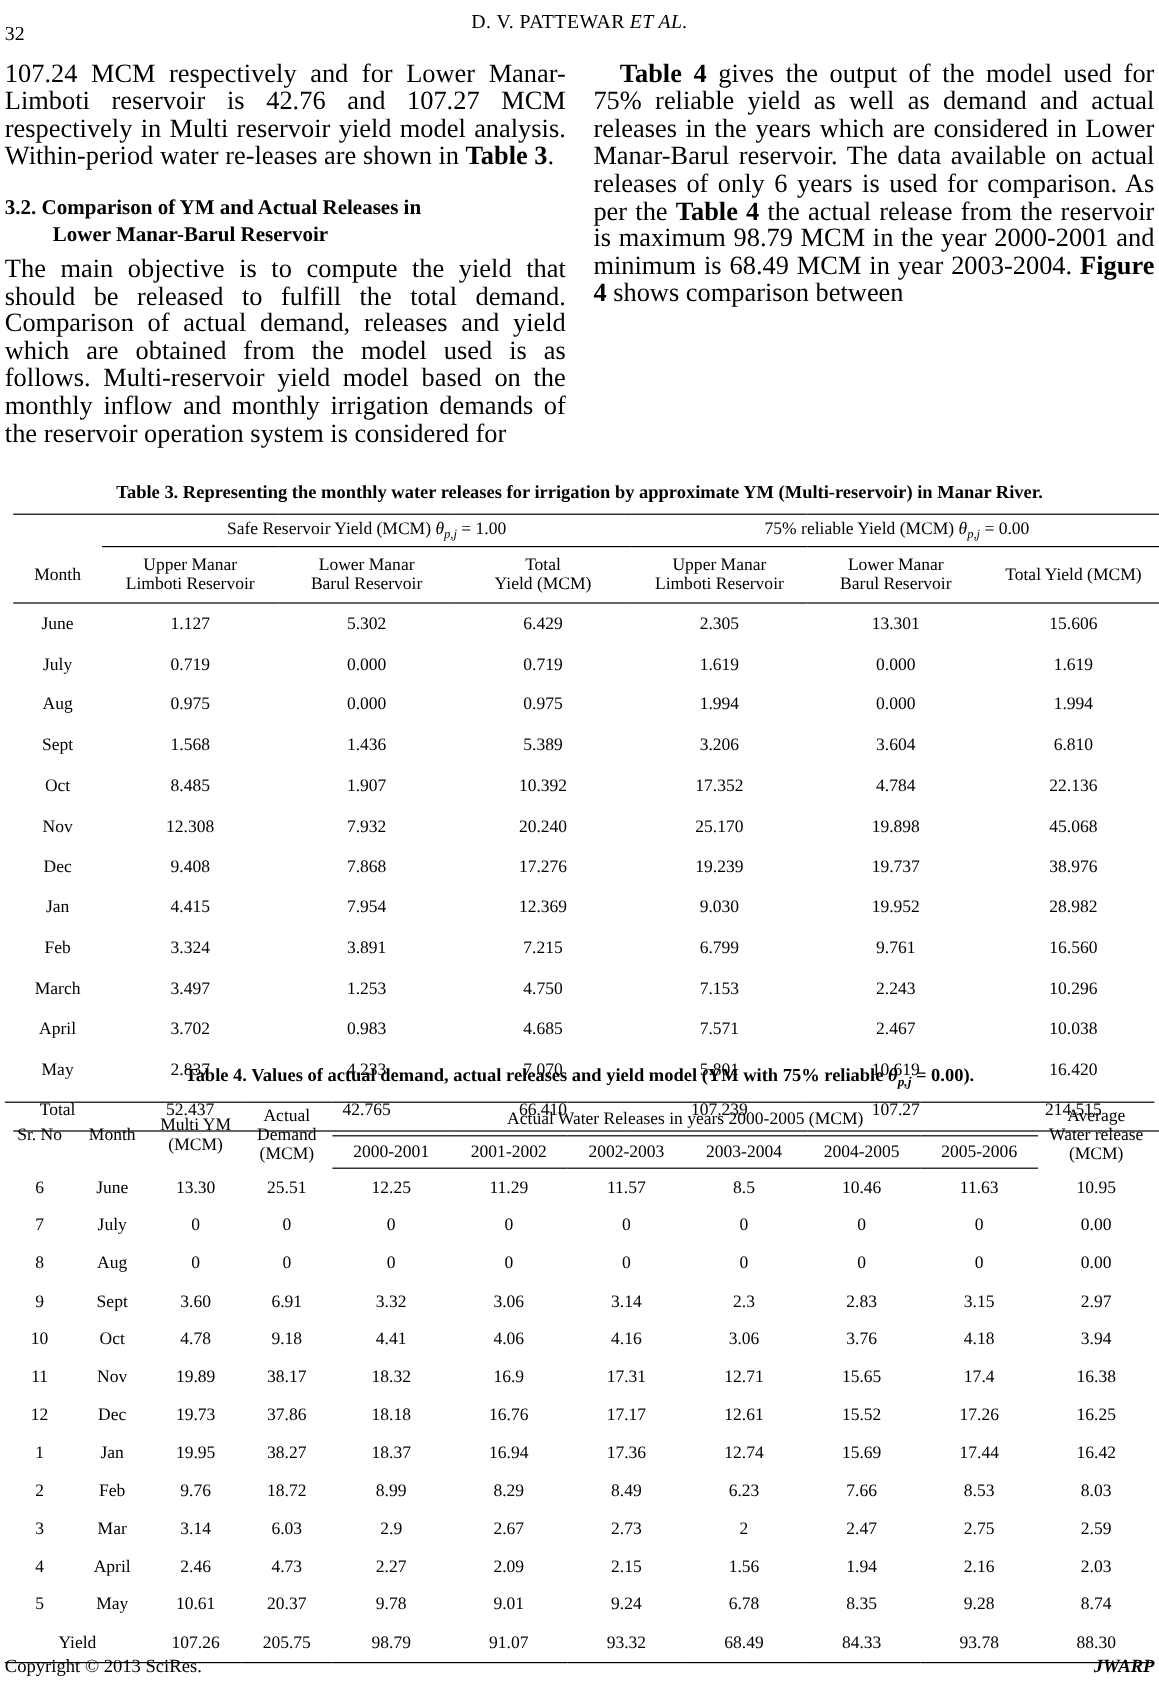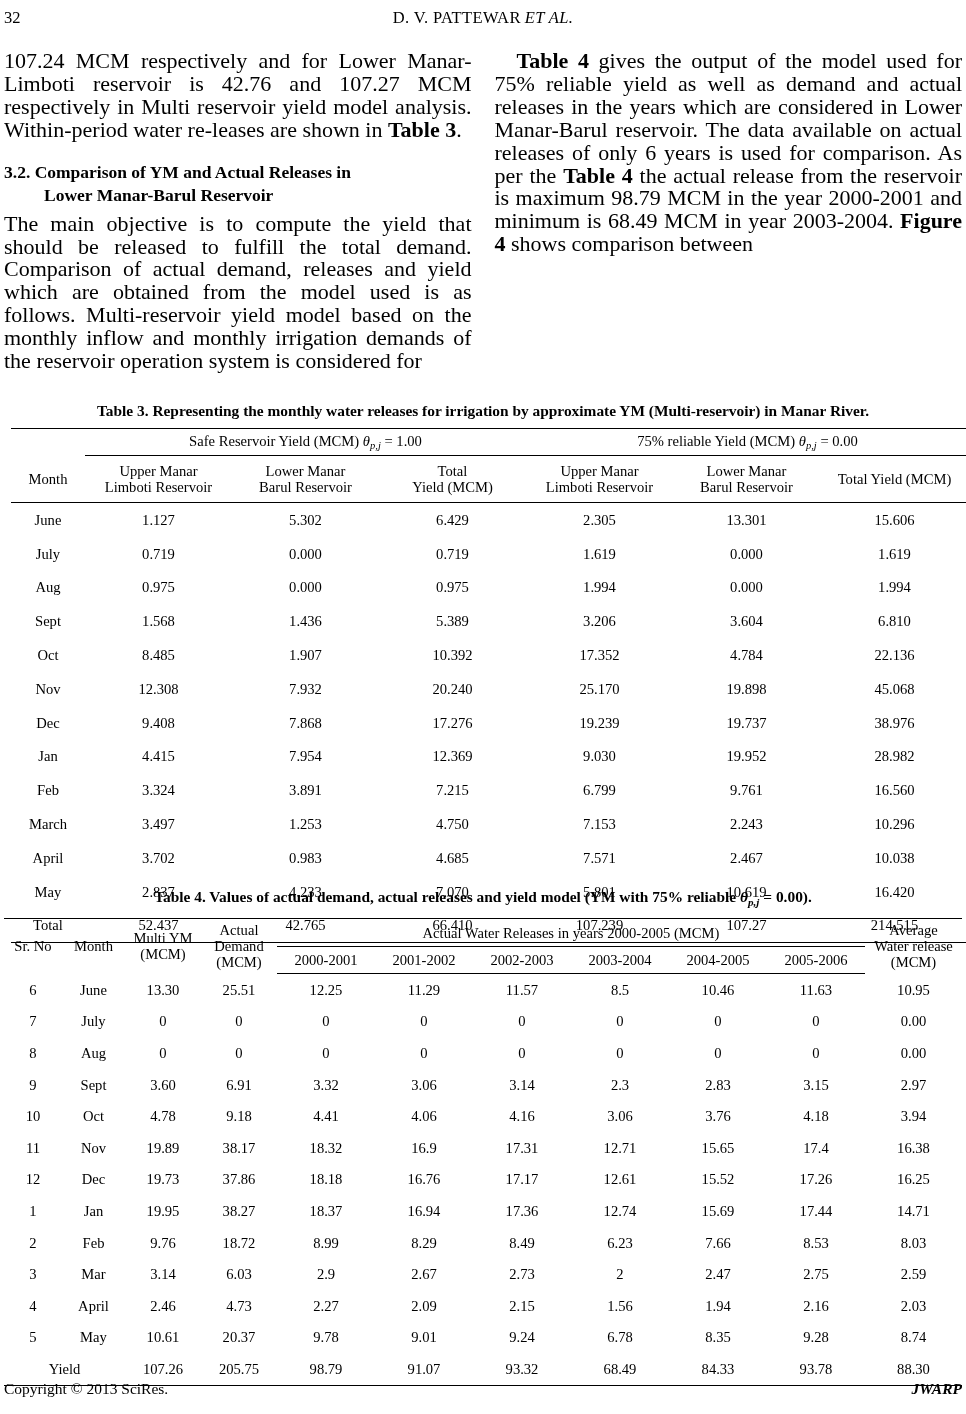--- a/index.html
+++ b/index.html
@@ -27,21 +27,21 @@
     position: absolute;
     top: 8px;
     left: 0;
     width: 966px;
     height: 24px;
     font-size: 16.5px;
   }
   .runhead .folio {
     position: absolute;
     left: 4px;
-    top: 0;
+    top: 10px;
   }
   .runhead .authors {
     position: absolute;
     left: 0;
     top: 0;
     width: 966px;
     text-align: center;
     letter-spacing: 0.4px;
   }
   .runhead .authors .etal {
@@ -480,21 +480,21 @@
           <td>1</td>
           <td>Jan</td>
           <td>19.95</td>
           <td>38.27</td>
           <td>18.37</td>
           <td>16.94</td>
           <td>17.36</td>
           <td>12.74</td>
           <td>15.69</td>
           <td>17.44</td>
-          <td>14.71</td>
+          <td>16.42</td>
         </tr>
       <tr>
           <td>2</td>
           <td>Feb</td>
           <td>9.76</td>
           <td>18.72</td>
           <td>8.99</td>
           <td>8.29</td>
           <td>8.49</td>
           <td>6.23</td>

